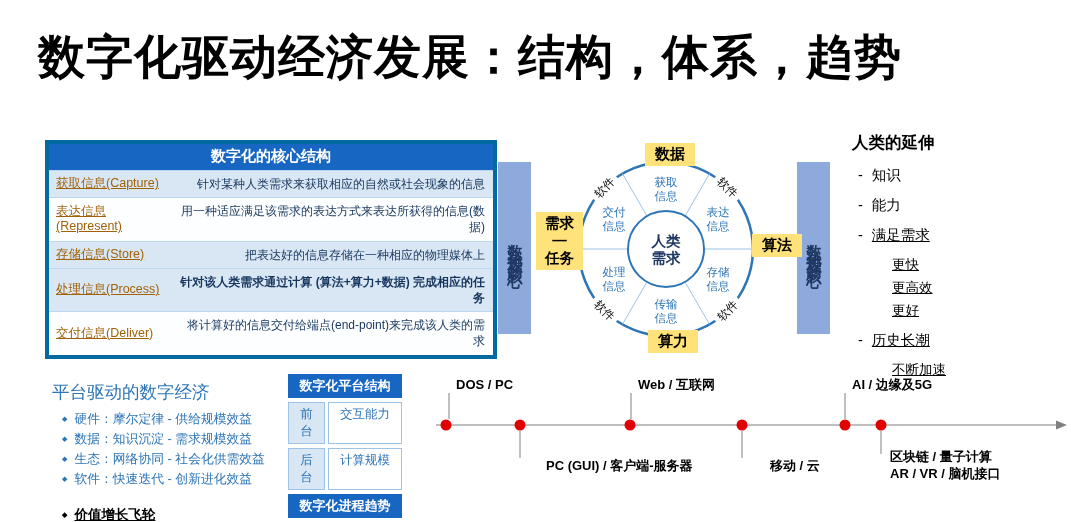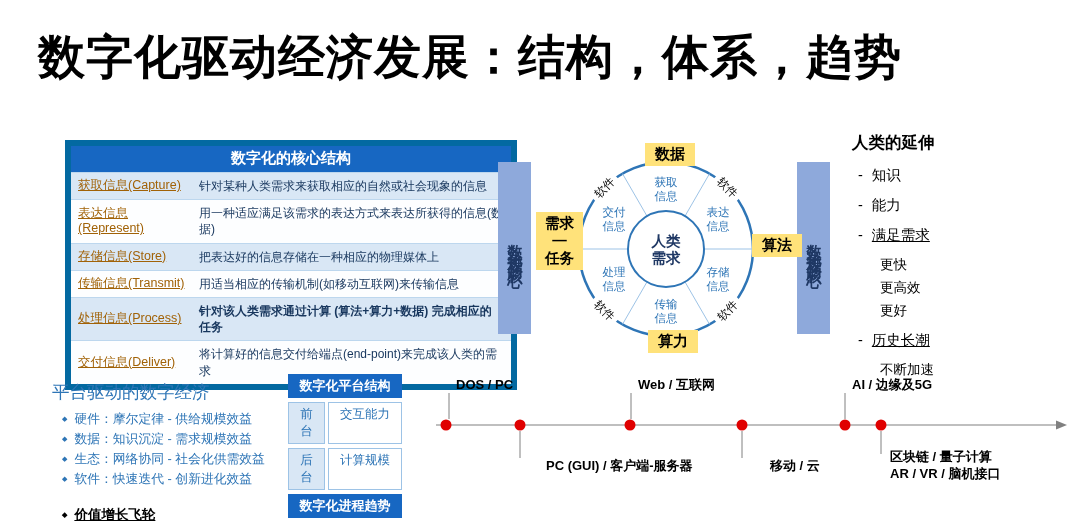--- a/index.html
+++ b/index.html
@@ -3,27 +3,27 @@
 <meta charset="utf-8">
 <style>
   * { margin:0; padding:0; box-sizing:border-box; }
   body { font-family:"Liberation Sans", sans-serif; background:#fff; }
   #slide { position:relative; width:1071px; height:522px; background:#ffffff; overflow:hidden; }
 
   
   .main-title { position:absolute; left:38px; top:26px; font-size:47px; font-weight:800; color:#000; letter-spacing:1px; white-space:nowrap; }
 
   
-  .core-table { position:absolute; left:45px; top:140px; width:452px; border:6px solid #0369a1;margin-left:20px; }
+  .core-table { position:absolute; left:45px; top:140px; width:452px; border:4px solid #0369a1; }
   .ct-header { background:#1767C2; color:#fff; font-weight:700; font-size:15px; text-align:center; padding:3px 0 4px; }
   .ct-row { display:flex; align-items:center; border-top:1px solid #BDD7EE; }
   .ct-row.odd { background:#D9E7F5; }
   .ct-row.even { background:#FDFEFF; }
   .ct-term { width:120px; padding:5px 4px 5px 7px; color:#a16207; font-size:12.5px; text-decoration:underline; line-height:1.25; }
-  .ct-desc { flex:1; padding:5px 8px; color:#17365D; font-size:12px; line-height:1.35; }
+  .ct-desc { flex:1; padding:5px 8px; color:#17365D; font-size:12px; line-height:1.35;text-align:right; }
   .ct-desc.bold { font-weight:700; }
 
   
   .v-banner { position:absolute; width:33px; height:172px; background:#8EA9DB; color:#1F3864; font-weight:700; font-size:15px;
               writing-mode:vertical-rl; text-orientation:upright; display:flex; align-items:center; justify-content:center; letter-spacing:4px; }
   .v-banner.left { left:498px; top:162px; }
   .v-banner.right { left:797px; top:162px; }
 
   
   .ring-svg { position:absolute; left:563px; top:146px; }
@@ -33,21 +33,21 @@
 
   
   .y-label { position:absolute; background:#FFE27A; color:#000; font-weight:700; font-size:15px; padding:2px 10px; white-space:nowrap; }
   .y-label.demand { padding:3px 9px; text-align:center; line-height:1.2; font-size:14.5px; }
 
   
   .ext { position:absolute; left:852px; top:132px; width:216px; color:#000; }
   .ext-title { font-size:16.5px; font-weight:700; margin-bottom:12px; }
   .ext-item1 { font-size:14.5px; margin:11px 0 11px 6px; }
   .ext-item1::before { content:"-"; margin-right:9px; }
-  .ext-item2 { font-size:13.5px; margin:5px 0 5px 28px; }
+  .ext-item2 { font-size:13.5px; margin:5px 0 5px 40px;text-decoration:underline; }
   .u { text-decoration:underline; }
 
   
   .pe { position:absolute; left:52px; top:380px; width:250px; color:#2E75B6; }
   .pe-title { font-size:17.5px; margin-bottom:7px; }
   .pe-item { font-size:12.8px; margin:3px 0 3px 10px; }
   .pe-item::before { content:"◆"; font-size:7px; vertical-align:2px; margin-right:7px; }
   .pe-item.flywheel { color:#000; font-weight:700; font-size:13.5px; margin-top:18px; }
   .pe-item.flywheel .pe-text { text-decoration:underline; }
 
@@ -76,24 +76,20 @@
       <div class="ct-term">获取信息(Capture)</div>
       <div class="ct-desc">针对某种人类需求来获取相应的自然或社会现象的信息</div>
     </div>
     <div class="ct-row even">
       <div class="ct-term">表达信息 (Represent)</div>
       <div class="ct-desc">用一种适应满足该需求的表达方式来表达所获得的信息(数据)</div>
     </div>
     <div class="ct-row odd">
       <div class="ct-term">存储信息(Store)</div>
       <div class="ct-desc">把表达好的信息存储在一种相应的物理媒体上</div>
-    </div>
-    <div class="ct-row even">
-      <div class="ct-term">传输信息(Transmit)</div>
-      <div class="ct-desc">用适当相应的传输机制(如移动互联网)来传输信息</div>
     </div>
     <div class="ct-row odd">
       <div class="ct-term">处理信息(Process)</div>
       <div class="ct-desc bold">针对该人类需求通过计算 (算法+算力+数据) 完成相应的任务</div>
     </div>
     <div class="ct-row even">
       <div class="ct-term">交付信息(Deliver)</div>
       <div class="ct-desc">将计算好的信息交付给端点(end-point)来完成该人类的需求</div>
     </div>
   </div>

